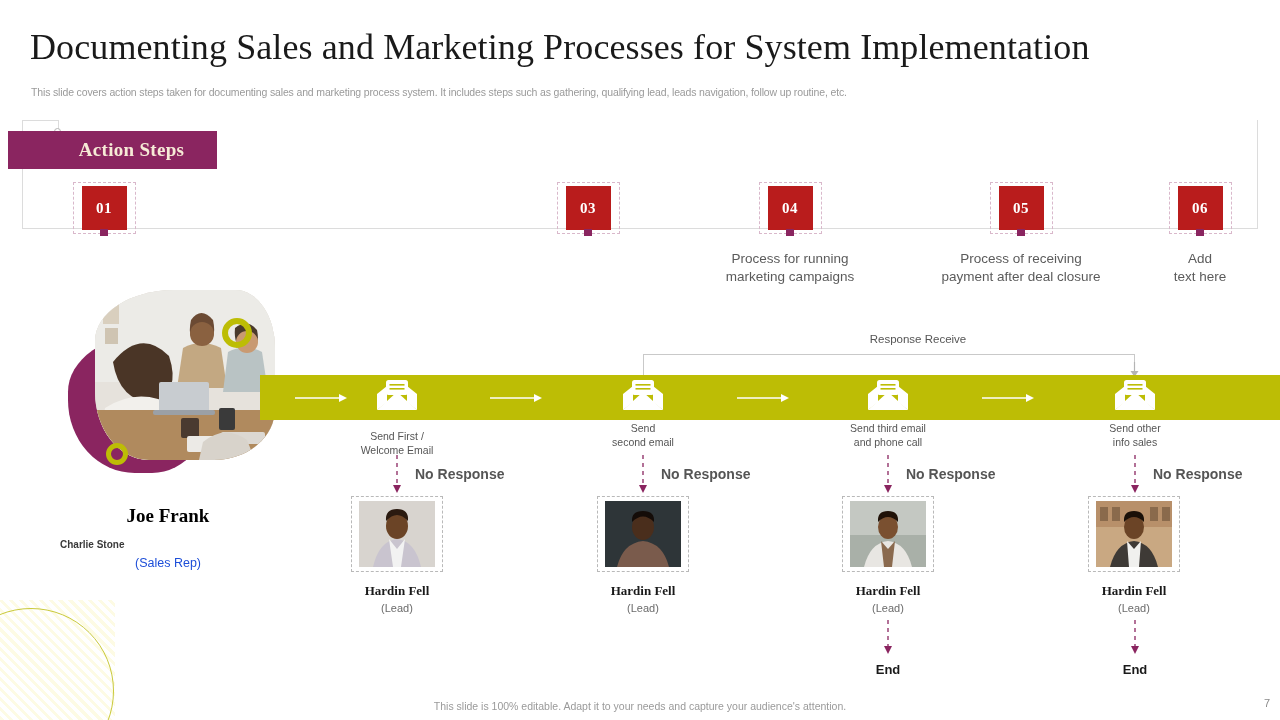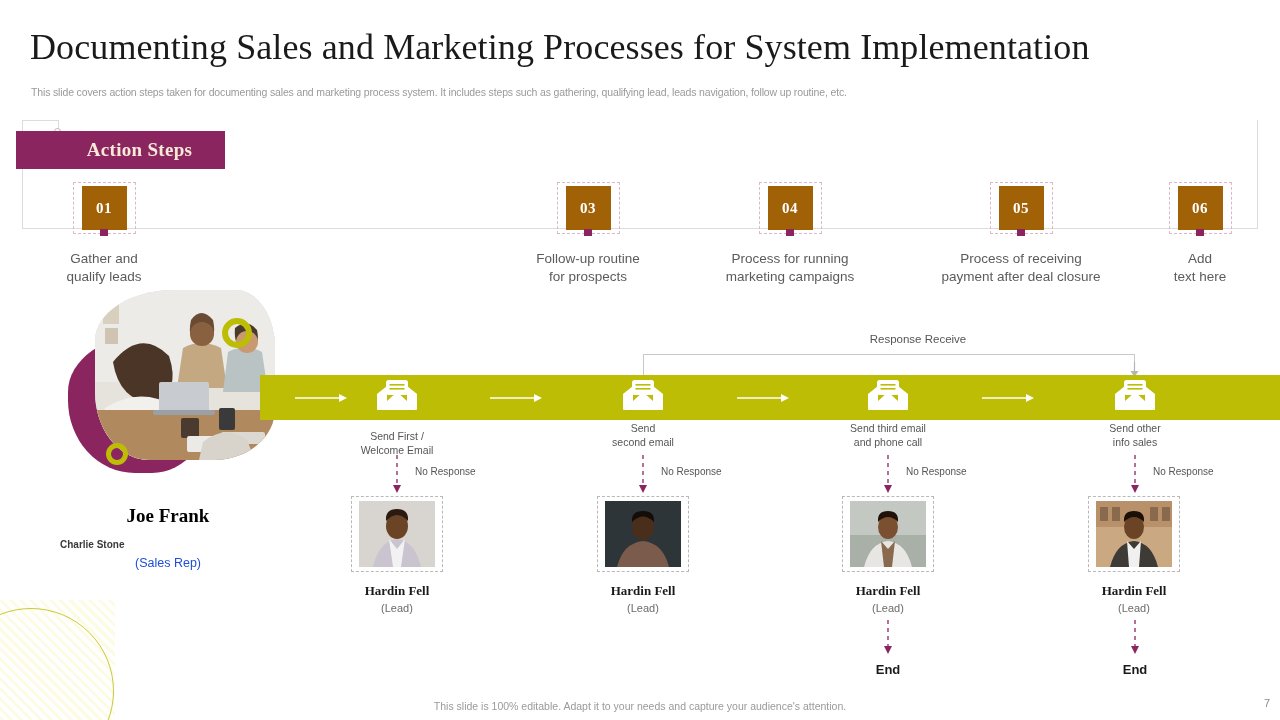--- a/index.html
+++ b/index.html
@@ -47,42 +47,42 @@
     border:1px solid #dcdcdc; border-bottom:none;
     pointer-events:none; background:#fff;
   }
   .frame-dot {
     position:absolute; left:54px; top:128px; width:7px; height:7px;
     border:1px solid #b4b4b4; border-radius:50%; background:#fff;
   }
 
   
   .action-banner {
-    position:absolute; left:16px; top:131px; width:209px; height:38px;
+    position:absolute; left:8px; top:131px; width:209px; height:38px;
     background:#8a2560; display:flex; align-items:center; justify-content:center;
   }
   .action-banner span {
     font-family:"Liberation Serif", serif;
     font-size:19px; font-weight:700; color:#f6ead6;
     letter-spacing:.3px; padding-left:38px;
   }
 
   
   .steps-line {
     position:absolute; left:22px; top:228px; width:1236px; height:1px;
     background:#dcdcdc;
   }
   .step {
     position:absolute; top:186px; width:200px; text-align:center;
   }
   .step-badge-wrap {
     position:relative; display:inline-block;
   }
   .badge {
-    width:45px; height:44px; background:#a16207;
+    width:45px; height:44px; background:#b91c1c;
     color:#ffffff; font-family:"Liberation Serif", serif;
     font-size:15px; font-weight:700; letter-spacing:.5px;
     display:flex; align-items:center; justify-content:center;
     position:relative; z-index:2;
   }
   .badge-dash {
     position:absolute; left:-9px; top:-4px; width:63px; height:52px;
     border:1px dashed #d9b8cb; z-index:1;
   }
   .badge-stub {
@@ -146,21 +146,21 @@
     border:1px solid #c9c9c9; border-bottom:none;
   }
   .resp-label {
     position:absolute; left:790px; top:333px; width:256px; text-align:center;
     font-size:11.5px; color:#555;
   }
   .resp-arrow { position:absolute; left:1129px; top:362px; width:11px; height:16px; }
 
   
   .nr-conn { position:absolute; width:12px; height:40px; }
-  .nr-label { position:absolute; font-size:10px; color:#555; white-space:nowrap; }
+  .nr-label { position:absolute; font-size:14px; color:#555; white-space:nowrap;font-weight:bold; }
 
   
   .lead-card { position:absolute; width:92px; }
   .lead-photo-frame {
     width:92px; height:76px; border:1px dashed #b9b9b9; padding:4px;
     display:flex; align-items:center; justify-content:center; background:#fff;
   }
   .lead-photo { width:76px; height:66px; overflow:hidden; position:relative; }
   .lead-name {
     margin-top:11px; text-align:center;
@@ -205,33 +205,29 @@
   </div>
 
   <div class="steps-line"></div>
 
   <div class="step" style="left:4px;">
     <div class="step-badge-wrap">
       <div class="badge-dash"></div>
       <div class="badge">01</div>
       <div class="badge-stub"></div>
     </div>
-    <div class="step-label" style="white-space:pre-line;">Gather and
-qualify leads</div>
   </div>
 
 
   <div class="step" style="left:488px;">
     <div class="step-badge-wrap">
       <div class="badge-dash"></div>
       <div class="badge">03</div>
       <div class="badge-stub"></div>
     </div>
-    <div class="step-label" style="white-space:pre-line;">Follow-up routine
-for prospects</div>
   </div>
 
   <div class="step" style="left:690px;">
     <div class="step-badge-wrap">
       <div class="badge-dash"></div>
       <div class="badge">04</div>
       <div class="badge-stub"></div>
     </div>
     <div class="step-label" style="white-space:pre-line; width:240px; margin-left:-20px;">Process for running
 marketing campaigns</div>

